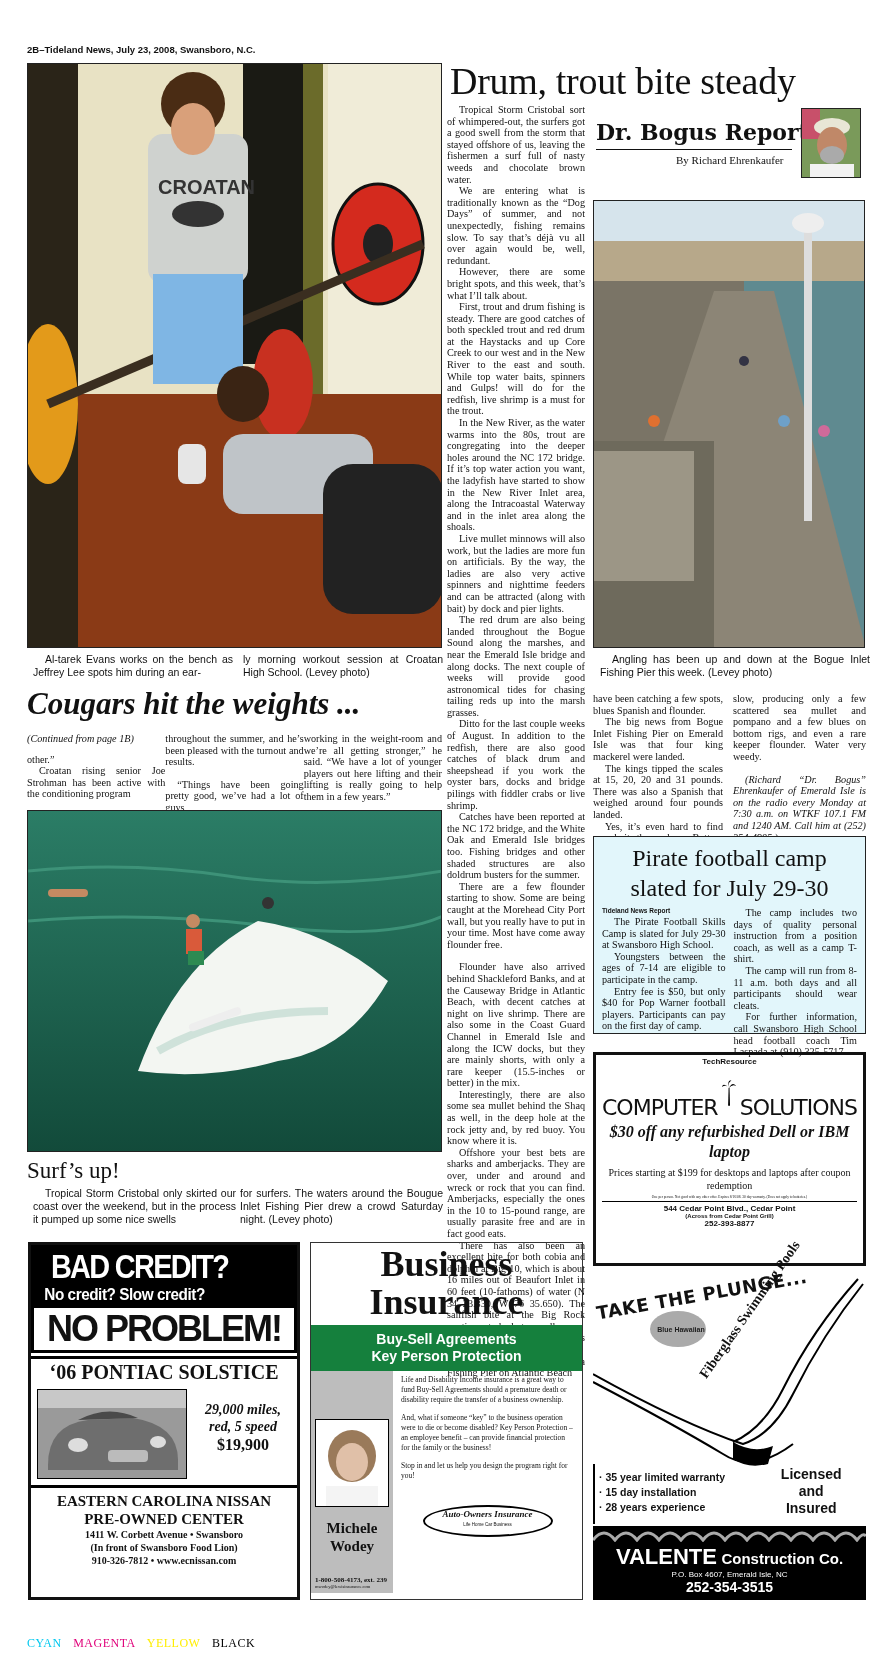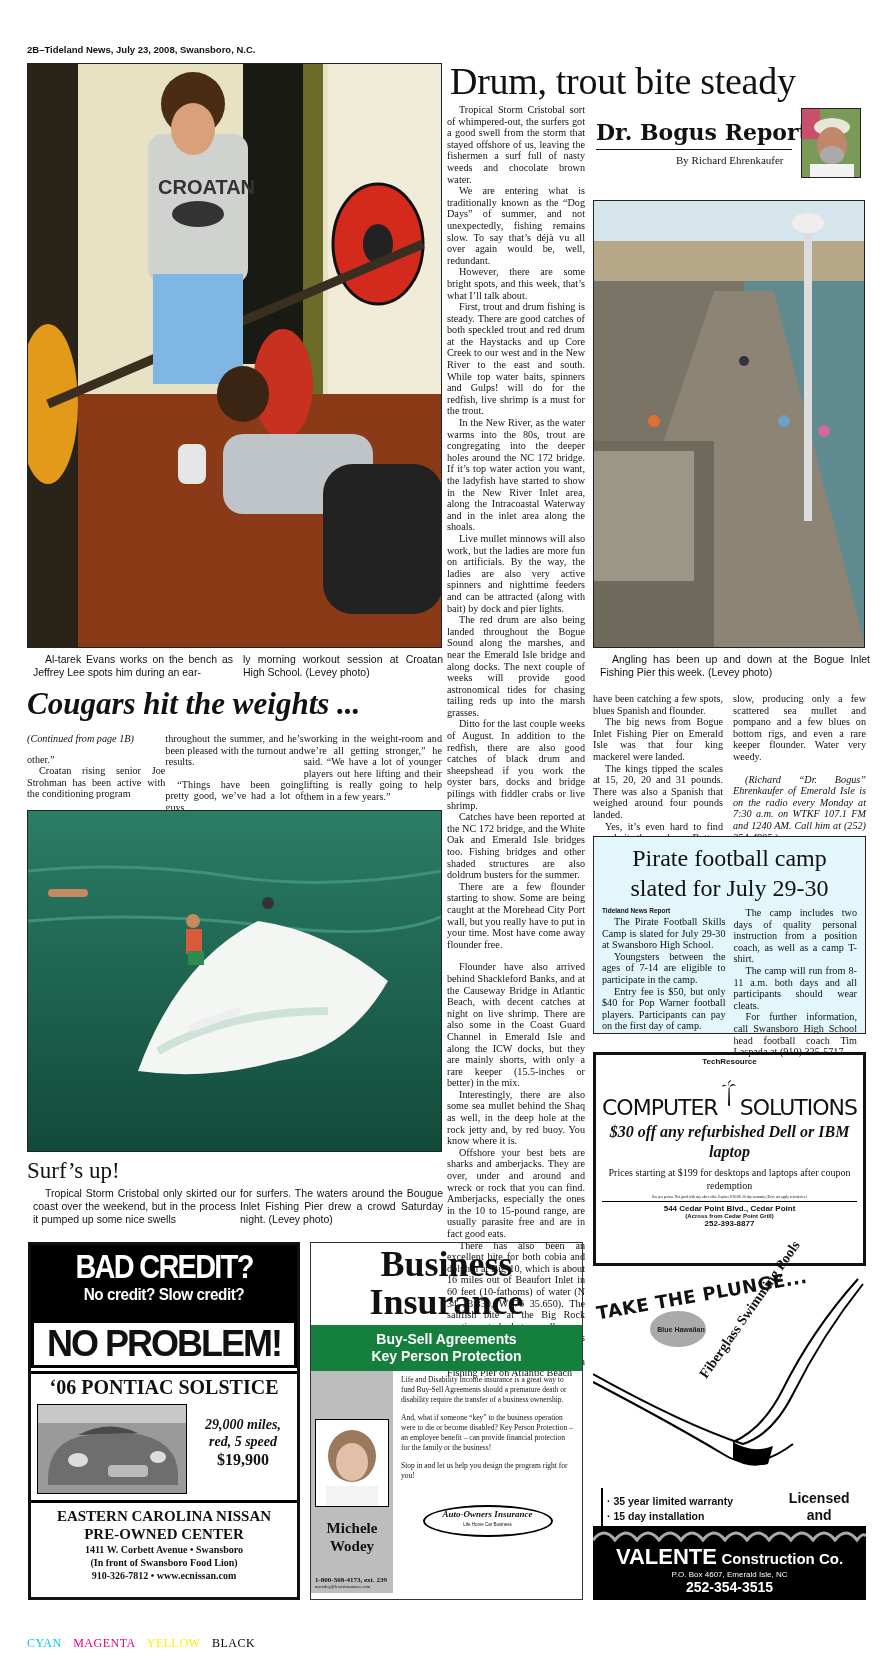--- a/index.html
+++ b/index.html
@@ -196,21 +196,21 @@
   <div style="font:italic bold 16px/20px 'Liberation Serif',serif;margin-top:2px;">$30 off any refurbished Dell or IBM laptop</div>
   <div style="font:10px/13px 'Liberation Serif',serif;margin-top:4px;">Prices starting at $199 for desktops and laptops after coupon redemption</div>
   <div style="font:3.5px 'Liberation Serif',serif;margin-top:3px;">One per person. Not good with any other offer. Expires 8/16/08. 30 day warranty. (Does not apply to batteries.)</div>
   <div style="border-top:1px solid #000;margin:2px 0 2px;"></div>
   <div style="font:bold 8px 'Liberation Sans',sans-serif;">544 Cedar Point Blvd., Cedar Point</div>
   <div style="font:bold 6px 'Liberation Sans',sans-serif;">(Across from Cedar Point Grill)</div>
   <div style="font:bold 8px 'Liberation Sans',sans-serif;">252-393-8877</div>
 </div>
 
 <div class="abs ad" style="left:28px;top:1242px;width:272px;height:358px;border-width:3px;">
-  <div style="background:#000;color:#fff;text-align:center;padding:2px 0 18px;">
+  <div style="background:#000;color:#fff;text-align:left;padding:2px 0 3px;">
     <div style="font:bold 34px/38px 'Liberation Sans',sans-serif;letter-spacing:-2px;transform:scaleX(0.85);">BAD CREDIT?</div>
     <div style="font:bold 17px/20px 'Liberation Sans',sans-serif;letter-spacing:-0.5px;transform:scaleX(0.9);">No credit?  Slow credit?</div>
   </div>
   <div style="border:3px solid #000;border-top:none;text-align:center;font:bold 36px/42px 'Liberation Sans',sans-serif;letter-spacing:-2px;">NO PROBLEM!</div>
   <div style="border-top:3px solid #000;margin-top:3px;"></div>
   <div style="text-align:center;font:bold 20px/26px 'Liberation Serif',serif;">‘06 PONTIAC SOLSTICE</div>
   <div style="display:flex;padding:4px 6px;gap:8px;">
     <div style="width:150px;height:90px;border:1px solid #000;background:#888;position:relative;overflow:hidden;">
       <svg width="150" height="90" viewBox="0 0 150 90">
         <rect width="150" height="90" fill="#9a9a9a"></rect>
@@ -276,21 +276,21 @@
   <svg width="273" height="200" viewBox="0 0 273 200" style="position:absolute;left:0;top:0;">
     <path d="M270,10 Q230,60 200,120 Q180,160 150,170 Q90,150 0,100" stroke="#000" stroke-width="2" fill="none"></path>
     <path d="M265,5 Q220,55 190,115 Q170,155 140,168" stroke="#000" stroke-width="2" fill="none"></path>
     <path d="M0,108 Q80,150 130,180 Q160,200 200,170" stroke="#000" stroke-width="2" fill="none"></path>
     <path d="M140,168 Q160,180 180,172 L175,190 Q155,195 140,185 Z" fill="#000"></path>
     <ellipse cx="85" cy="55" rx="28" ry="18" fill="#aaa"></ellipse>
   </svg>
   <div style="position:absolute;left:2px;top:10px;font:900 18px 'DejaVu Sans',sans-serif;transform:rotate(-10deg);letter-spacing:0.5px;">TAKE THE PLUNGE...</div>
   <div style="position:absolute;left:60px;top:52px;width:56px;text-align:center;font:bold 7px 'Liberation Sans',sans-serif;color:#222;">Blue Hawaiian</div>
   <div style="position:absolute;left:110px;top:95px;font:bold 14px 'Liberation Serif',serif;transform:rotate(-55deg);transform-origin:left center;white-space:nowrap;">Fiberglass Swimming Pools</div>
-  <div style="position:absolute;left:8px;top:190px;width:273px;height:60px;border-left:2px solid #000;display:flex;margin-top:24px;">
+  <div style="position:absolute;left:0;top:190px;width:273px;height:60px;border-left:2px solid #000;display:flex;">
     <ul style="list-style:none;font:bold 10.5px/15px 'Liberation Sans',sans-serif;padding:6px 4px;flex:1.4;">
       <li>· <span>35 year limited warranty</span></li>
       <li>· <span>15 day installation</span></li>
       <li>· <span>28 years experience</span></li>
     </ul>
     <div style="flex:1;text-align:center;font:bold 14px/17px 'Liberation Sans',sans-serif;padding-top:2px;">
       <div>Licensed</div>
       <div>and</div>
       <div>Insured</div>
     </div>

